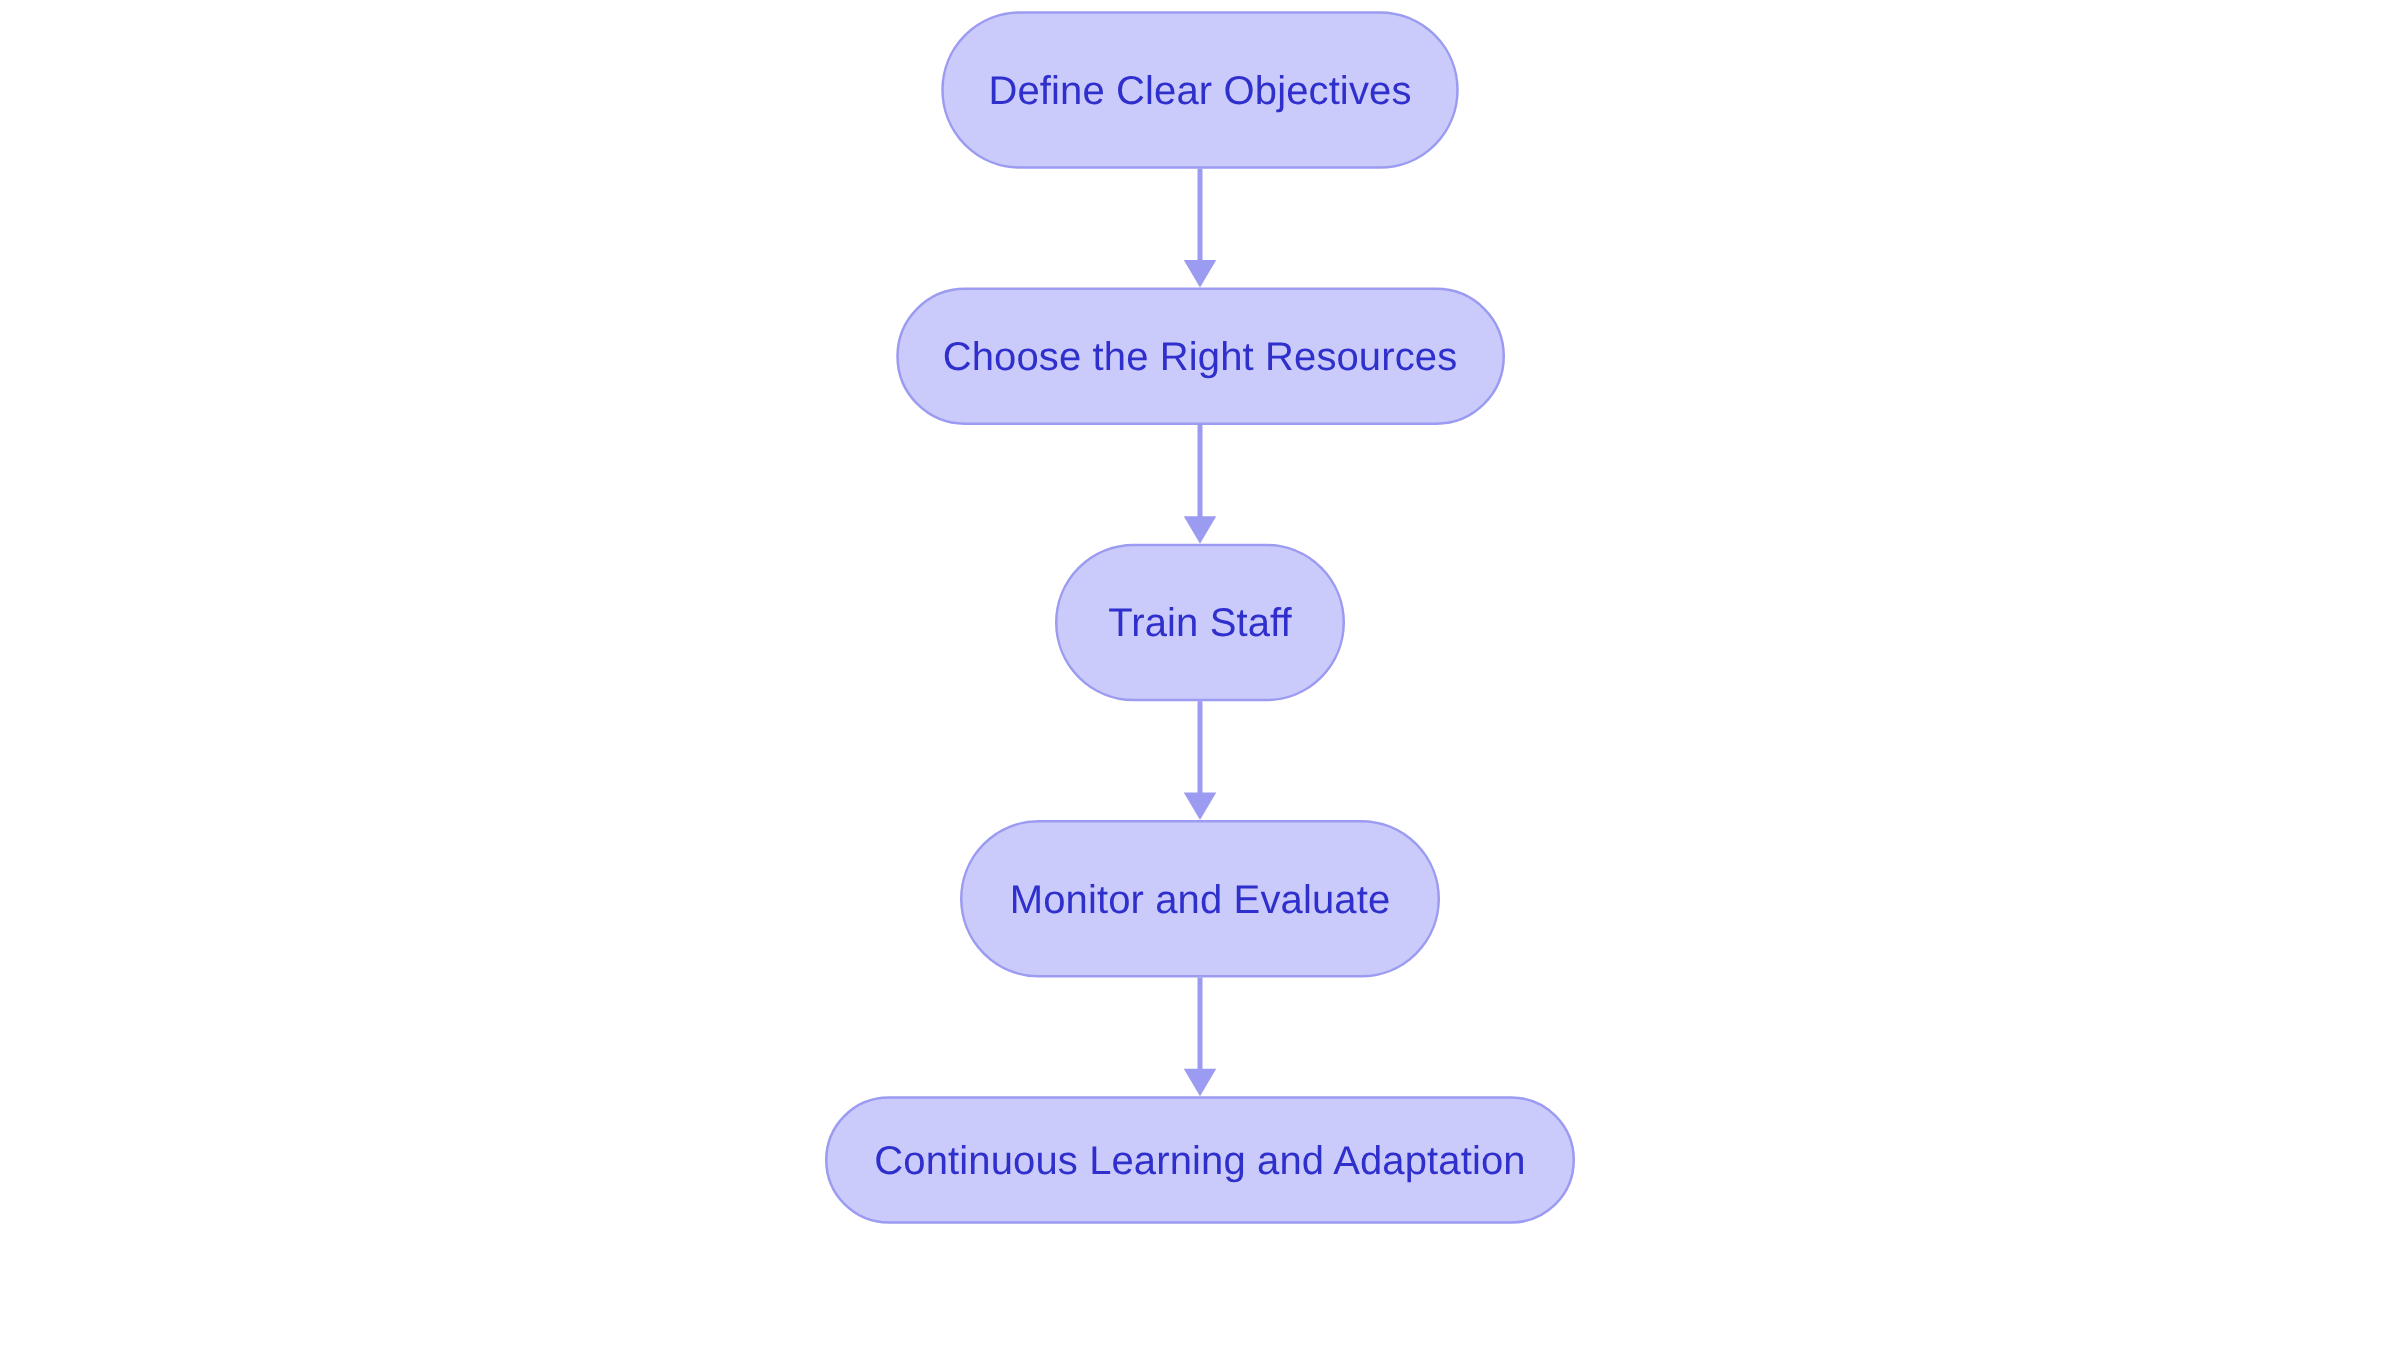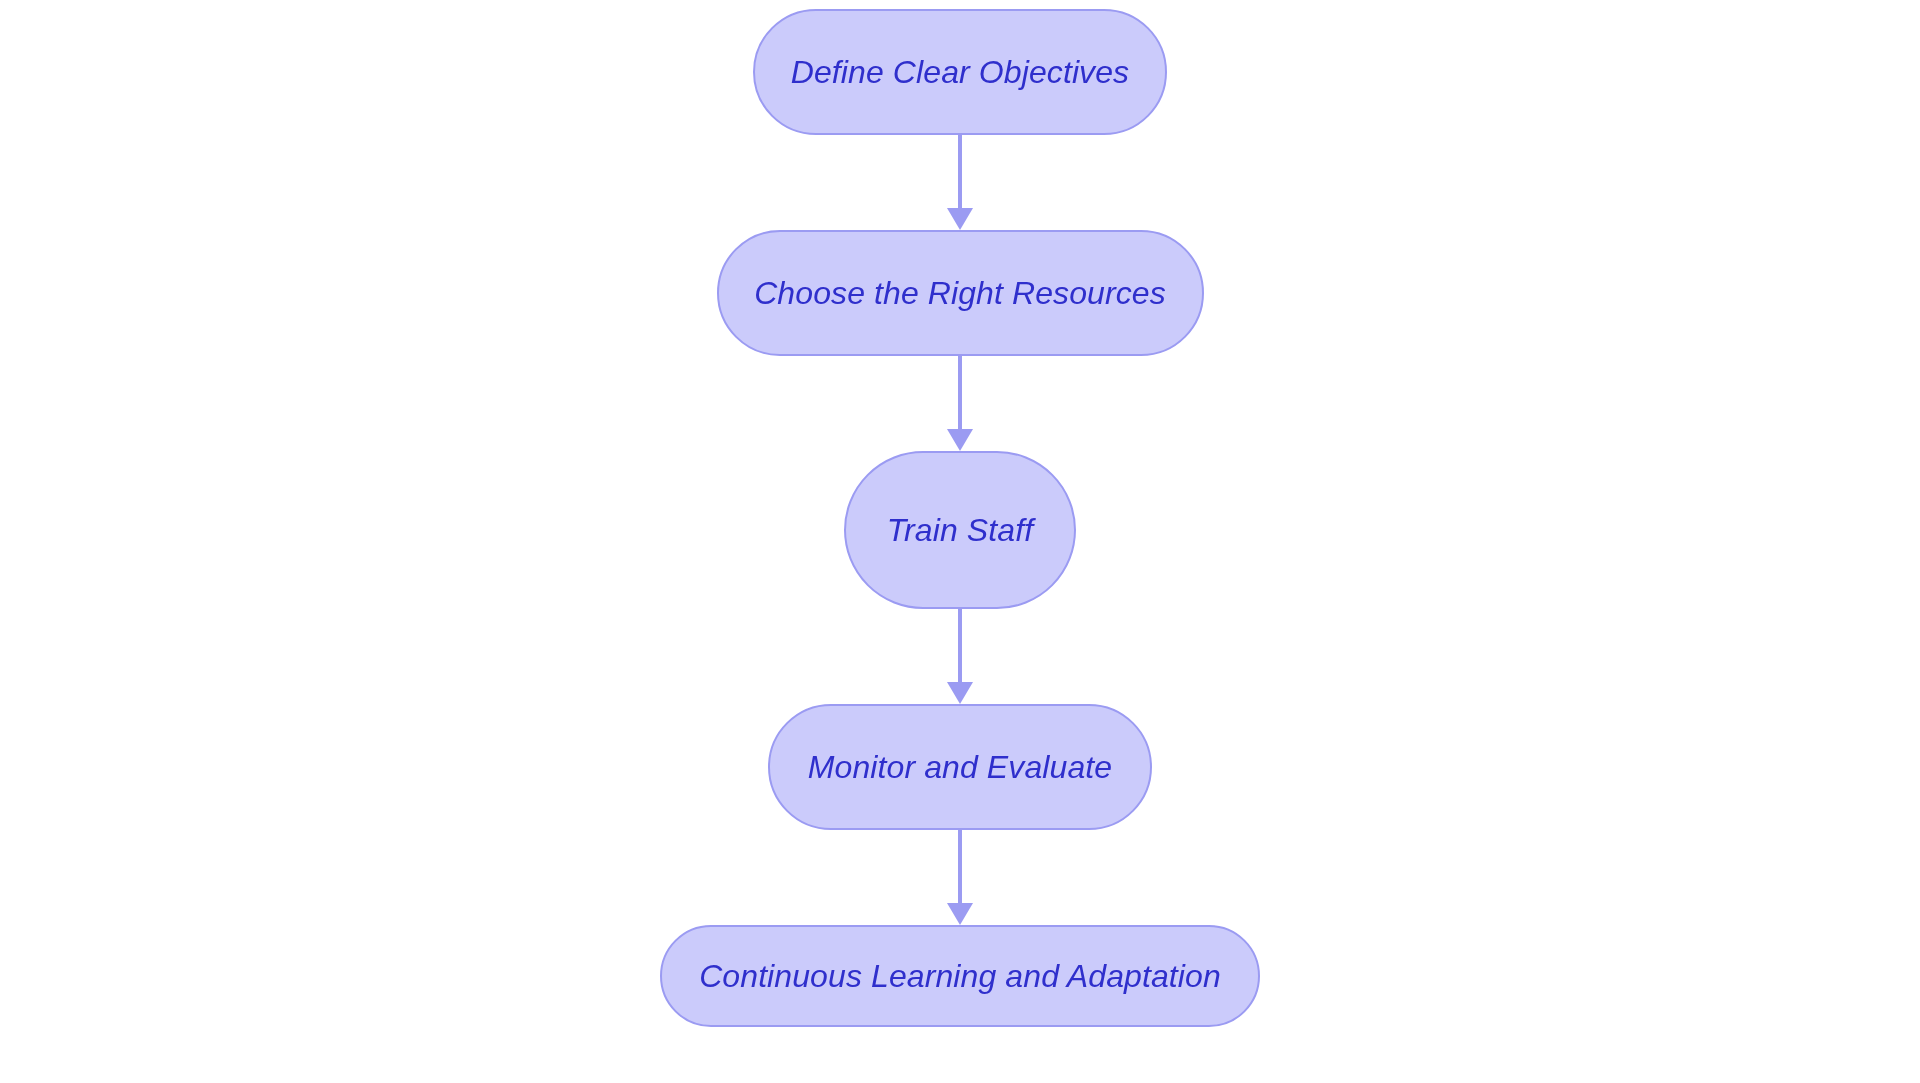--- a/index.html
+++ b/index.html
@@ -40,33 +40,32 @@
     align-items: center;
     justify-content: center;
     background: #cbcbfb;
     border: 2px solid #9b9bf2;
     border-radius: 999px;
     color: #2f2fcc;
     white-space: nowrap;
     letter-spacing: 0.1px;
     line-height: 1;
     box-shadow: 0 0 0 0 rgba(0,0,0,0);
-    font-style: italic;
   }
   .node-label {
     font-size: 32px;
     font-weight: 400;
     color: #2f2fcc;
     font-family: "Liberation Sans", sans-serif;
   }
 
   
   .node-1 { width: 414px; height: 126px; margin-top: 9px; }
-  .node-2 { width: 487px; height: 126px; }
-  .node-3 { width: 232px; height: 158px; }
+  .node-2 { width: 487px; height: 110px; }
+  .node-3 { width: 232px; height: 126px; }
   .node-4 { width: 384px; height: 126px; }
   .node-5 { width: 600px; height: 102px; }
 
   
   .connector {
     position: relative;
     width: 14px;
     display: flex;
     flex-direction: column;
     align-items: center;

